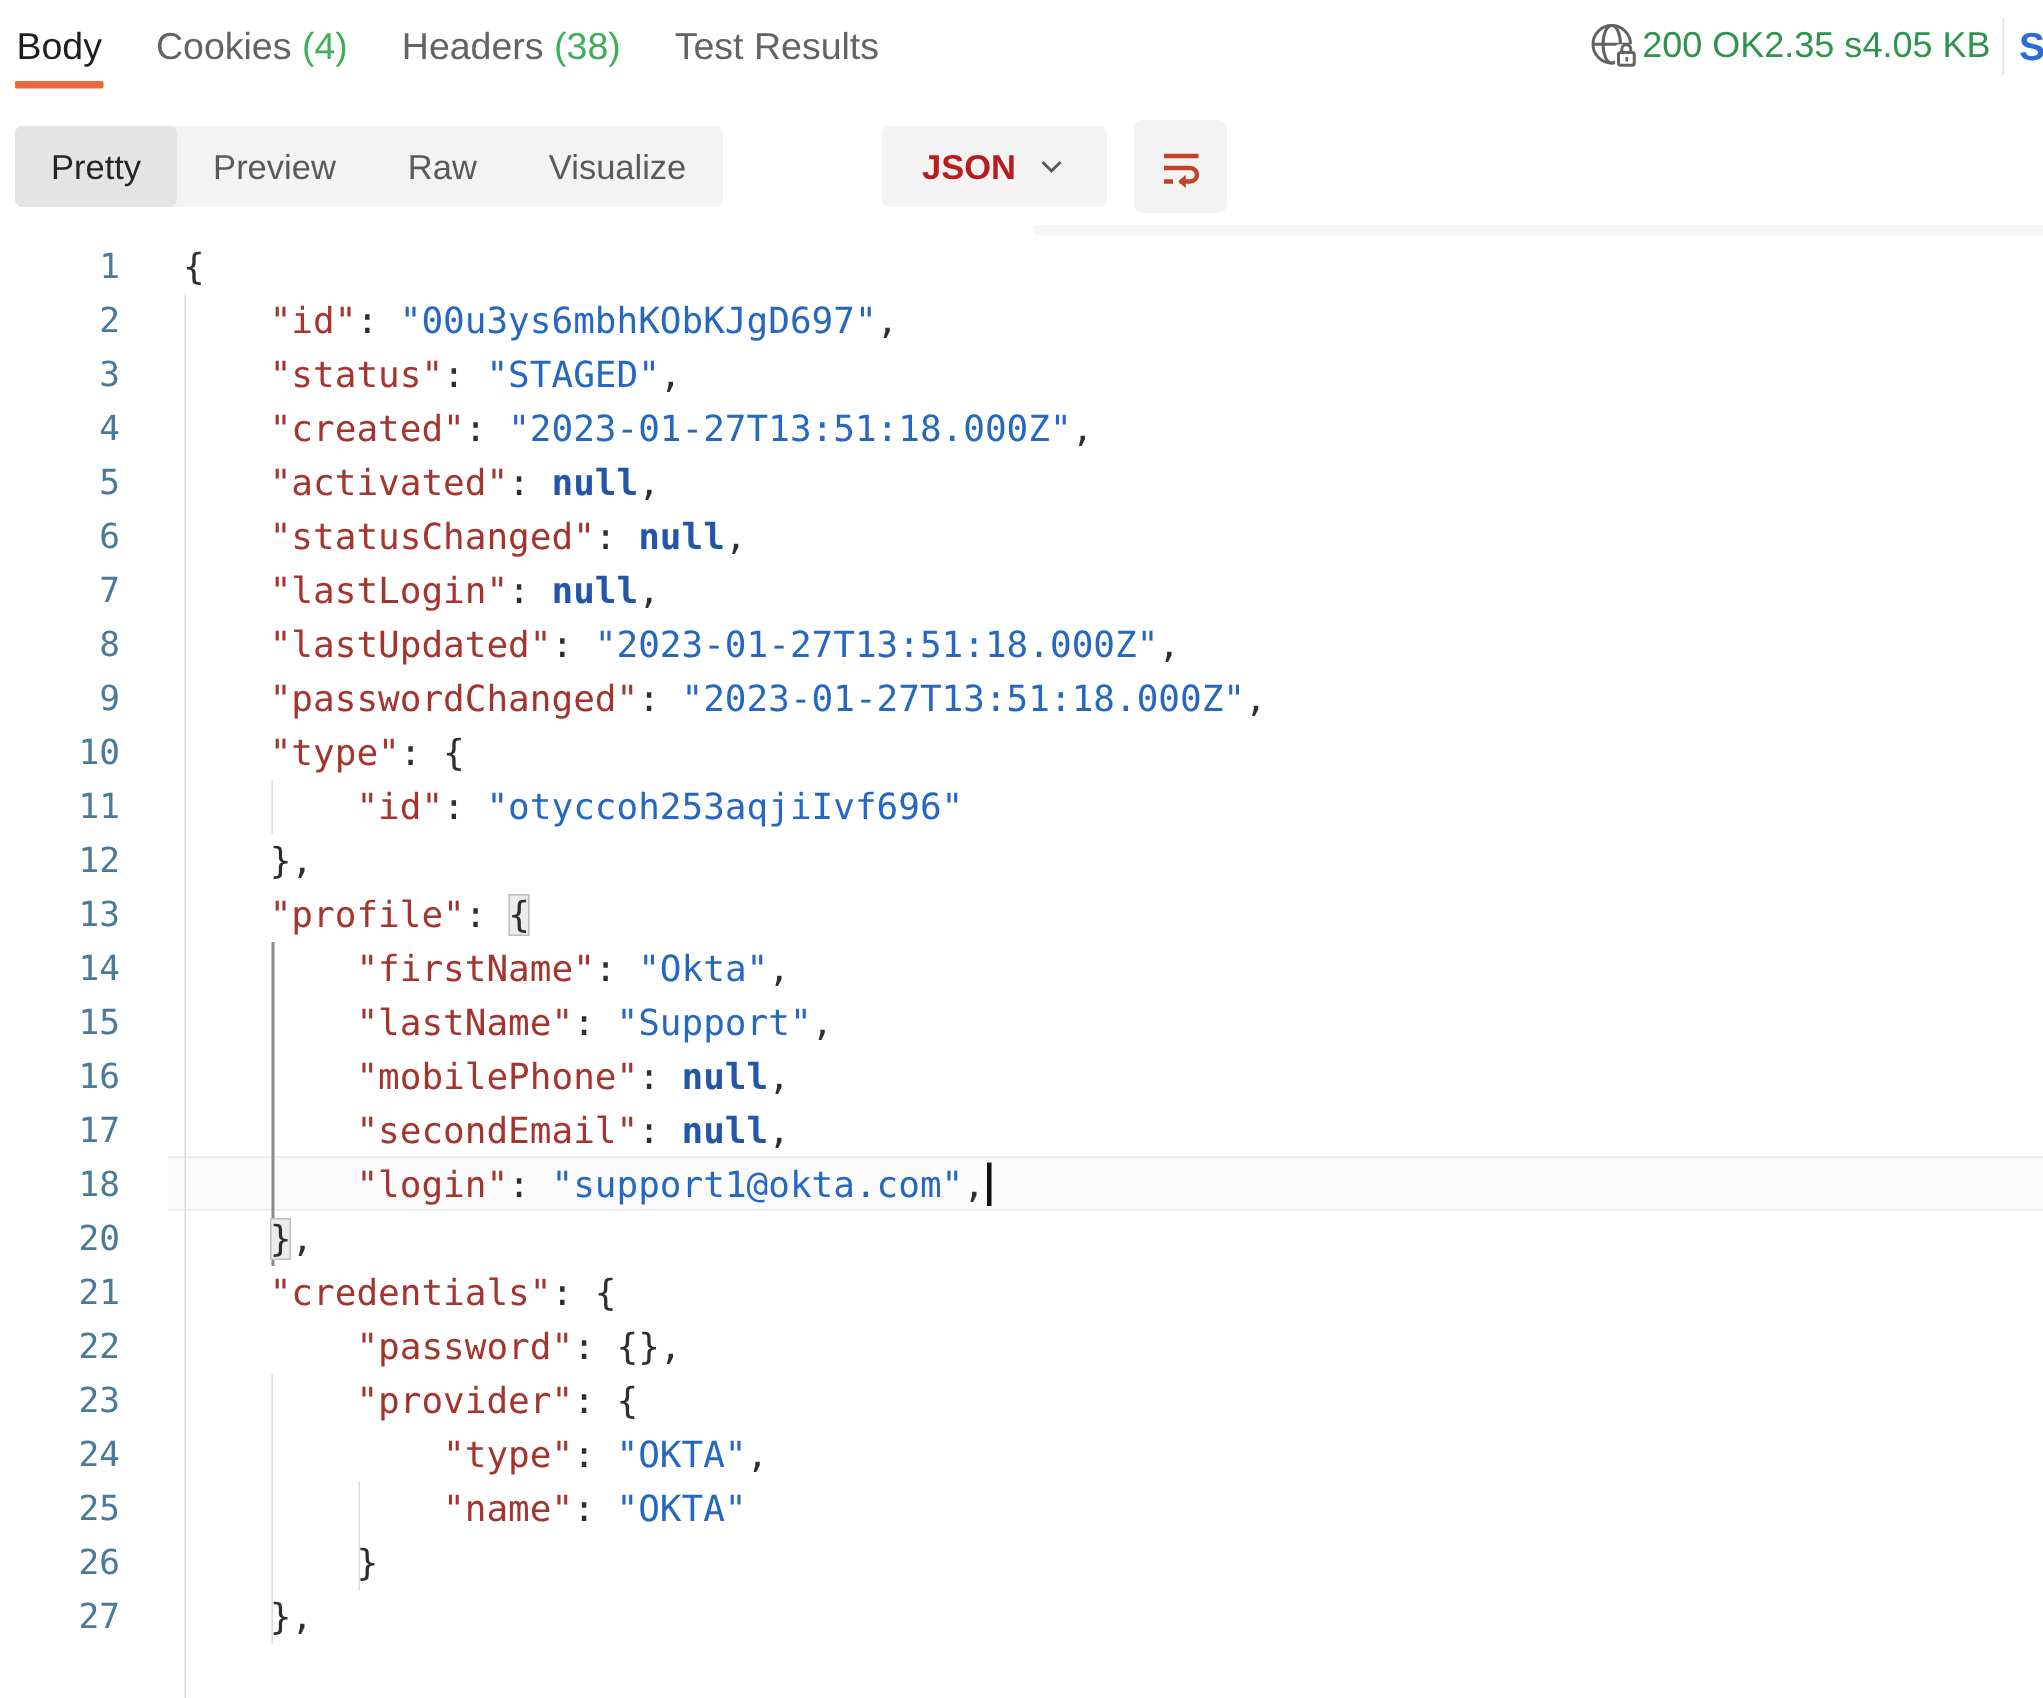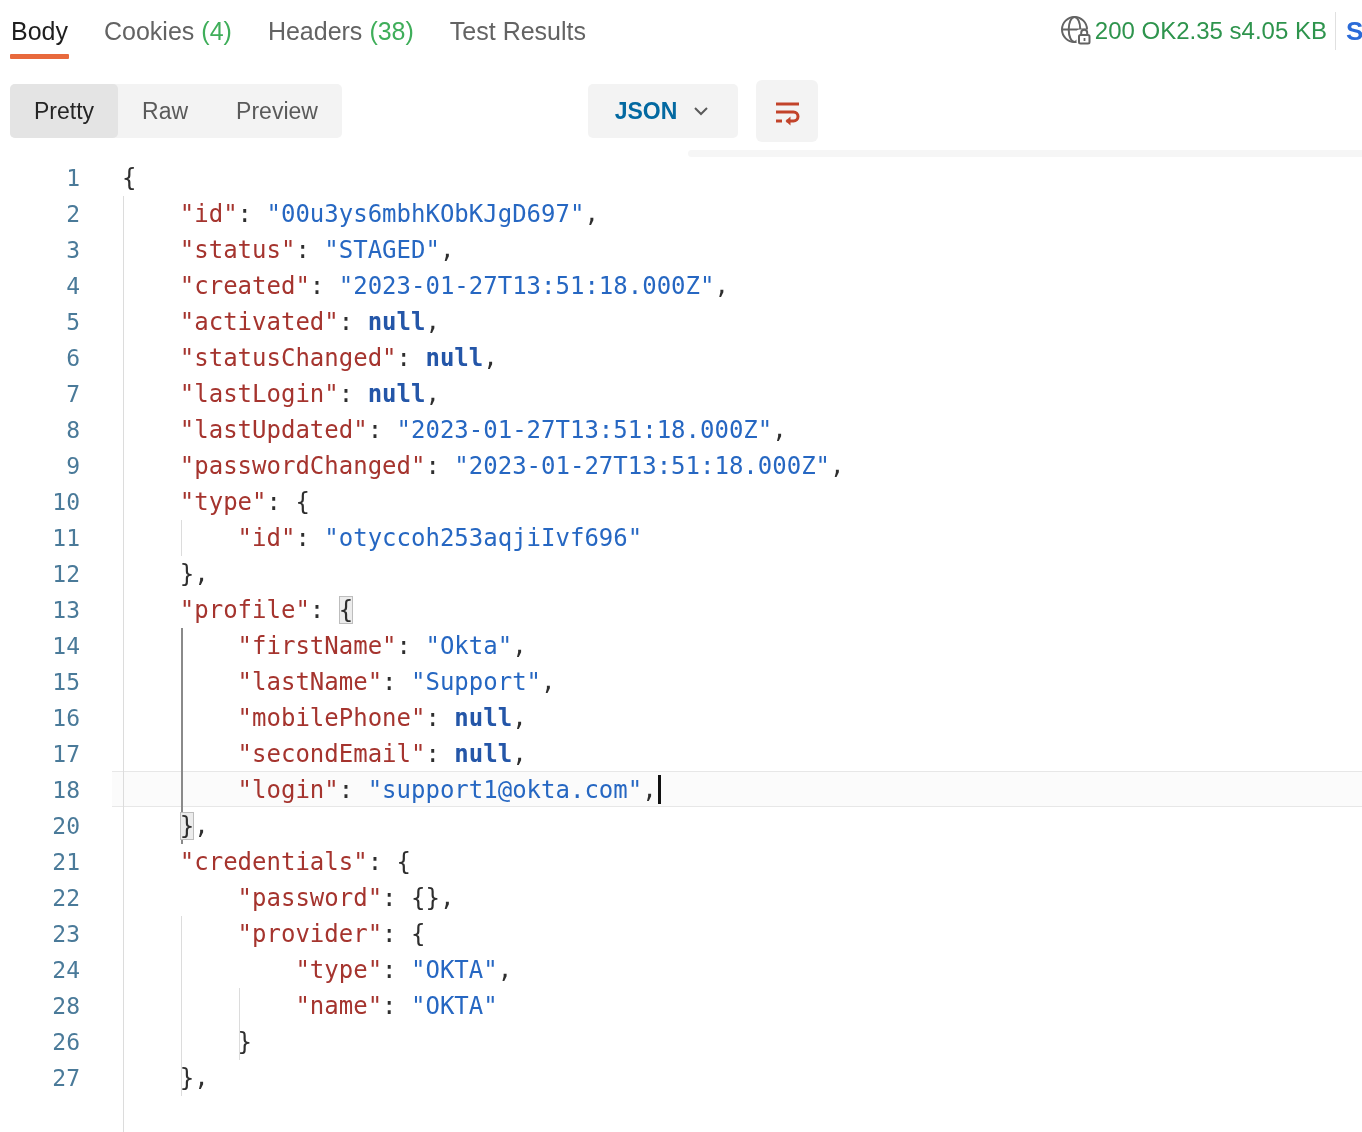--- a/index.html
+++ b/index.html
@@ -25,21 +25,21 @@
   
   .toolbar { position:absolute; top:80px; left:10px; right:0; height:62px; }
   .seg-control { position:absolute; left:0; top:4px; height:54px; background:#f3f3f3; border-radius:5px;
                  display:flex; align-items:center; }
   .seg { height:54px; display:flex; align-items:center; padding:0 24px; font-size:23px; color:#5a5a5a;
          cursor:pointer; border-radius:5px; }
   .seg.active { background:#e4e4e4; color:#252525; }
   .lang-btn { position:absolute; left:578px; top:4px; height:54px; width:150px; background:#f3f3f3;
               border-radius:5px; display:flex; align-items:center; justify-content:center; gap:14px;
               cursor:pointer; }
-  .lang-btn .lang-label { font-size:23px; font-weight:600; color:#0369a1; }
+  .lang-btn .lang-label { font-size:23px; font-weight:600; color:#b91c1c; }
   .wrap-btn { position:absolute; left:746px; top:0; height:62px; width:62px; background:#f3f3f3;
               border-radius:6px; display:flex; align-items:center; justify-content:center; cursor:pointer; }
 
   
   .scroll-hint { position:absolute; top:150px; left:688px; right:0; height:7px;
                  background:#f6f6f6; border-radius:4px 0 0 4px; }
   .editor { position:absolute; top:160px; left:0; width:1362px; height:972px; overflow:hidden; }
   .active-line-band { position:absolute; left:112px; right:0; height:36px; background:#fbfbfb;
                       border-top:1px solid #e7e7e7; border-bottom:1px solid #e7e7e7; z-index:0; }
   .guides { position:absolute; inset:0; z-index:1; pointer-events:none; }
@@ -99,22 +99,23 @@
       <span class="stat">2.35 s</span>
       <span class="stat">4.05 KB</span>
       <span class="v-divider"></span>
       <span class="save-partial">S</span>
     </div>
   </div>
 
   <div class="toolbar">
     <div class="seg-control" id="segs">
         <div class="seg active">Pretty</div>
+        <div class="seg">Preview</div>
         <div class="seg">Raw</div>
-        <div class="seg">Preview</div>
+        <div class="seg">Visualize</div>
       </div>
     <div class="lang-btn">
       <span class="lang-label">JSON</span>
       <svg width="20" height="20" viewBox="0 0 20 20">
         <polyline points="4,7 10,13 16,7" fill="none" stroke="#5a5a5a" stroke-width="2"></polyline>
       </svg>
     </div>
     <div class="wrap-btn">
       <svg width="36" height="36" viewBox="0 0 36 36">
         <g fill="none" stroke="#c2432a" stroke-width="3">
@@ -226,21 +227,21 @@
         </div>
         <div class="code-line">
           <div class="gutter">23</div>
           <div class="code"><span class="tk-p">        </span><span class="tk-k">"provider"</span><span class="tk-p">: {</span></div>
         </div>
         <div class="code-line">
           <div class="gutter">24</div>
           <div class="code"><span class="tk-p">            </span><span class="tk-k">"type"</span><span class="tk-p">: </span><span class="tk-s">"OKTA"</span><span class="tk-p">,</span></div>
         </div>
         <div class="code-line">
-          <div class="gutter">28</div>
+          <div class="gutter">25</div>
           <div class="code"><span class="tk-p">            </span><span class="tk-k">"name"</span><span class="tk-p">: </span><span class="tk-s">"OKTA"</span></div>
         </div>
         <div class="code-line">
           <div class="gutter">26</div>
           <div class="code"><span class="tk-p">        }</span></div>
         </div>
         <div class="code-line">
           <div class="gutter">27</div>
           <div class="code"><span class="tk-p">    },</span></div>
         </div>

